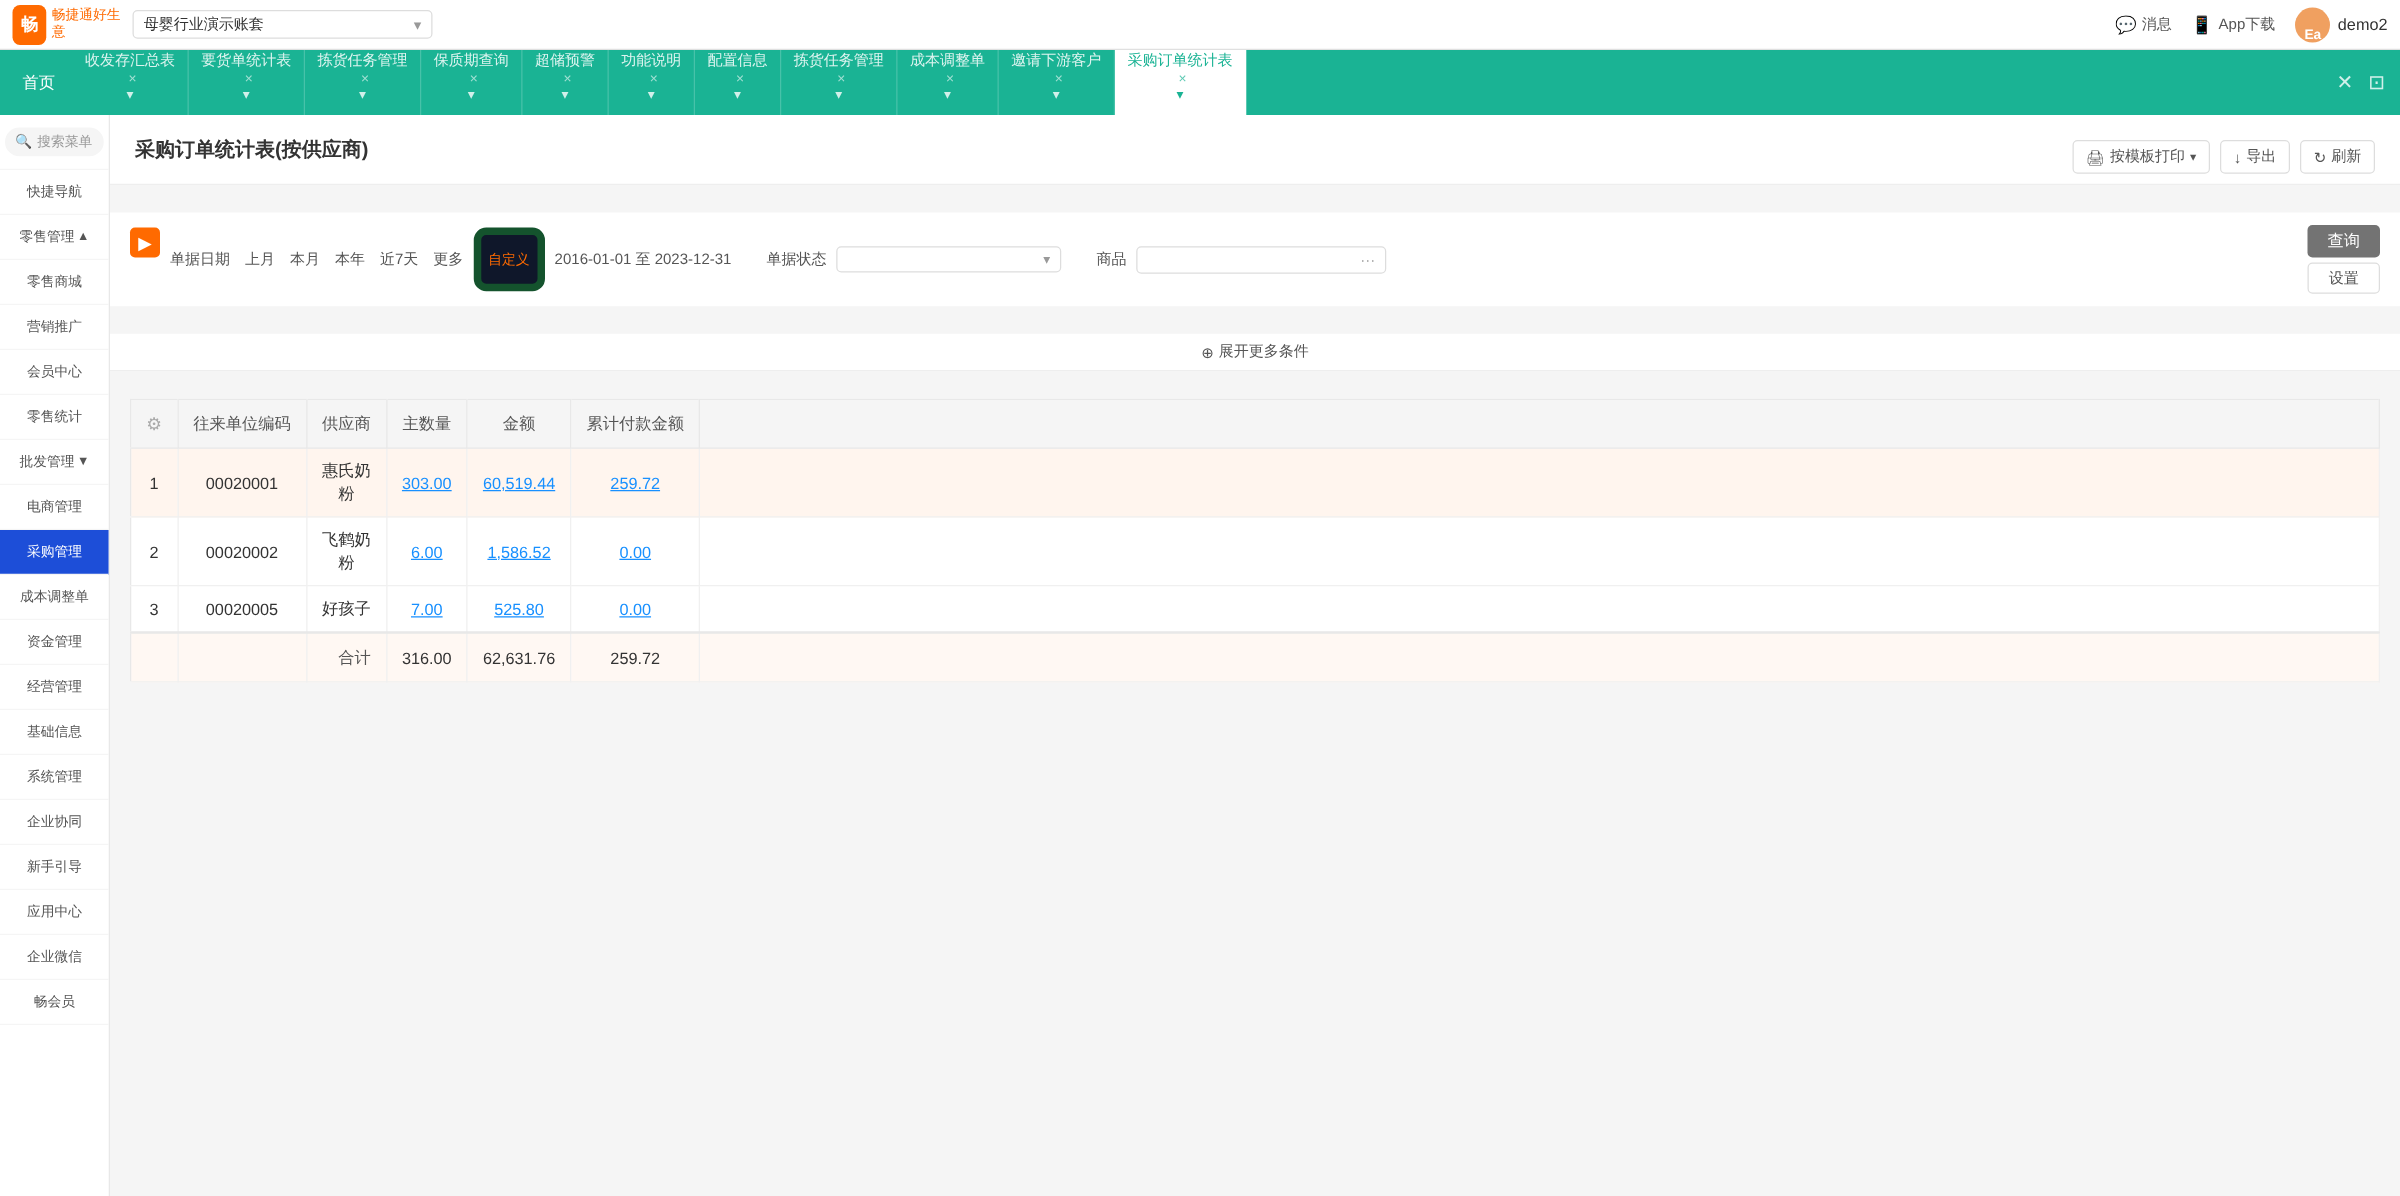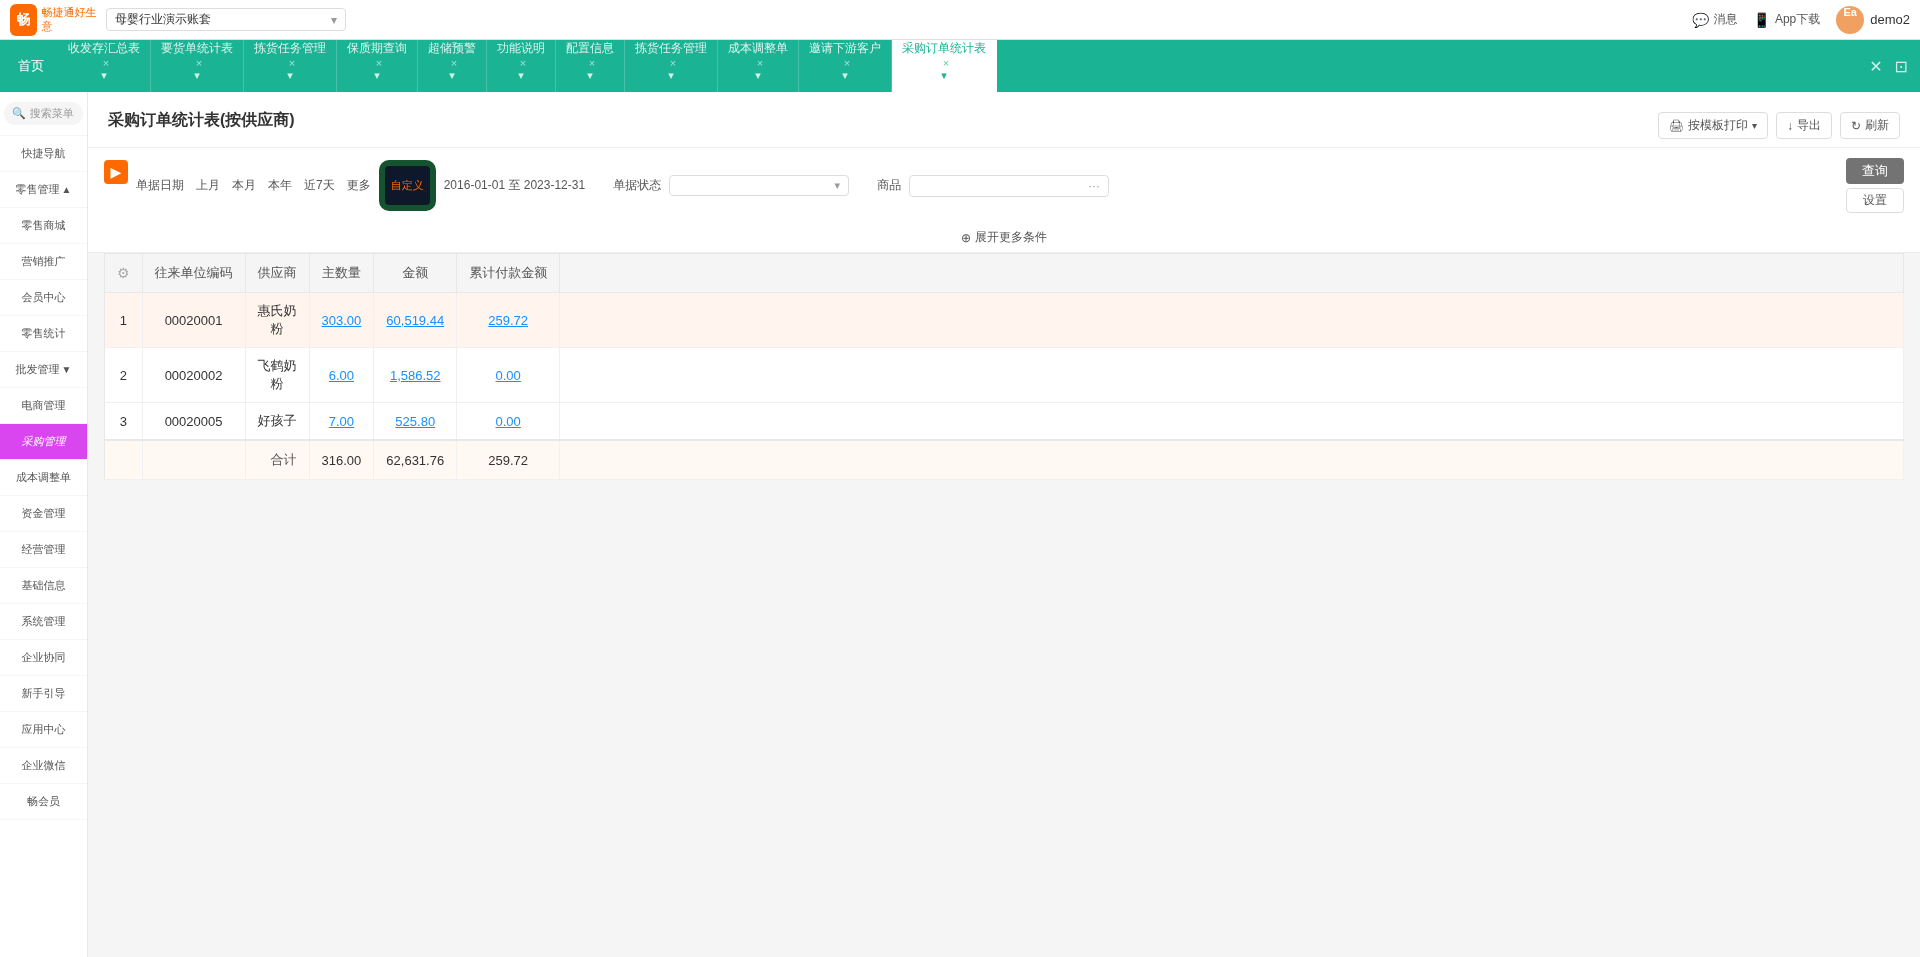--- a/index.html
+++ b/index.html
@@ -30,21 +30,21 @@
     .top-bar-right {
       margin-left: auto; display: flex; align-items: center; gap: 16px;
     }
     .top-bar-btn {
       display: flex; align-items: center; gap: 4px;
       font-size: 12px; color: #555; cursor: pointer;
     }
     .top-bar-btn .icon { font-size: 14px; }
     .avatar {
       width: 28px; height: 28px; border-radius: 50%; background: #f0a060;
-      display: flex; align-items: flex-start; justify-content: center;
+      display: flex; align-items: flex-end; justify-content: center;
       color: #fff; font-size: 11px; font-weight: bold;
     }
 
     
     .nav-tabs {
       display: flex; align-items: center; background: #1ab394;
       height: 52px; flex-shrink: 0; padding: 0 4px; overflow: hidden;
     }
     .nav-home {
       color: #fff; padding: 0 14px; height: 100%;
@@ -79,27 +79,27 @@
       display: flex; flex-direction: column; flex-shrink: 0; overflow-y: auto;
     }
     .sidebar-search-inner {
       display: flex; align-items: center; background: #f5f5f5;
       border-radius: 12px; padding: 4px 8px; font-size: 11px; color: #999; cursor: pointer;
     }
     .sidebar-item {
       padding: 10px 4px; text-align: center; font-size: 12px; color: #555;
       cursor: pointer; border-bottom: 1px solid #f5f5f5;
     }
-    .sidebar-item.active { background: #d946ef; color: #fff; font-style: italic; }
+    .sidebar-item.active { background: #1d4ed8; color: #fff; }
     .sidebar-item.has-sub { display: flex; align-items: center; justify-content: center; gap: 2px; }
     .sidebar-item .sub-arrow { font-size: 10px; }
     .sidebar-nav-label { font-size: 11px; }
 
     
-    .content-area { flex: 1; overflow: hidden; display: flex; flex-direction: column; }
+    .content-area { flex: 1; overflow: hidden; display: flex; flex-direction: column; gap: 22px; }
 
     
     .page-header {
       background: #fff; padding: 12px 20px 0 20px;
       border-bottom: 1px solid #eee; flex-shrink: 0;
     }
     .page-title { font-size: 16px; font-weight: bold; color: #333; margin-bottom: 10px; }
 
     
     .filter-bar {

